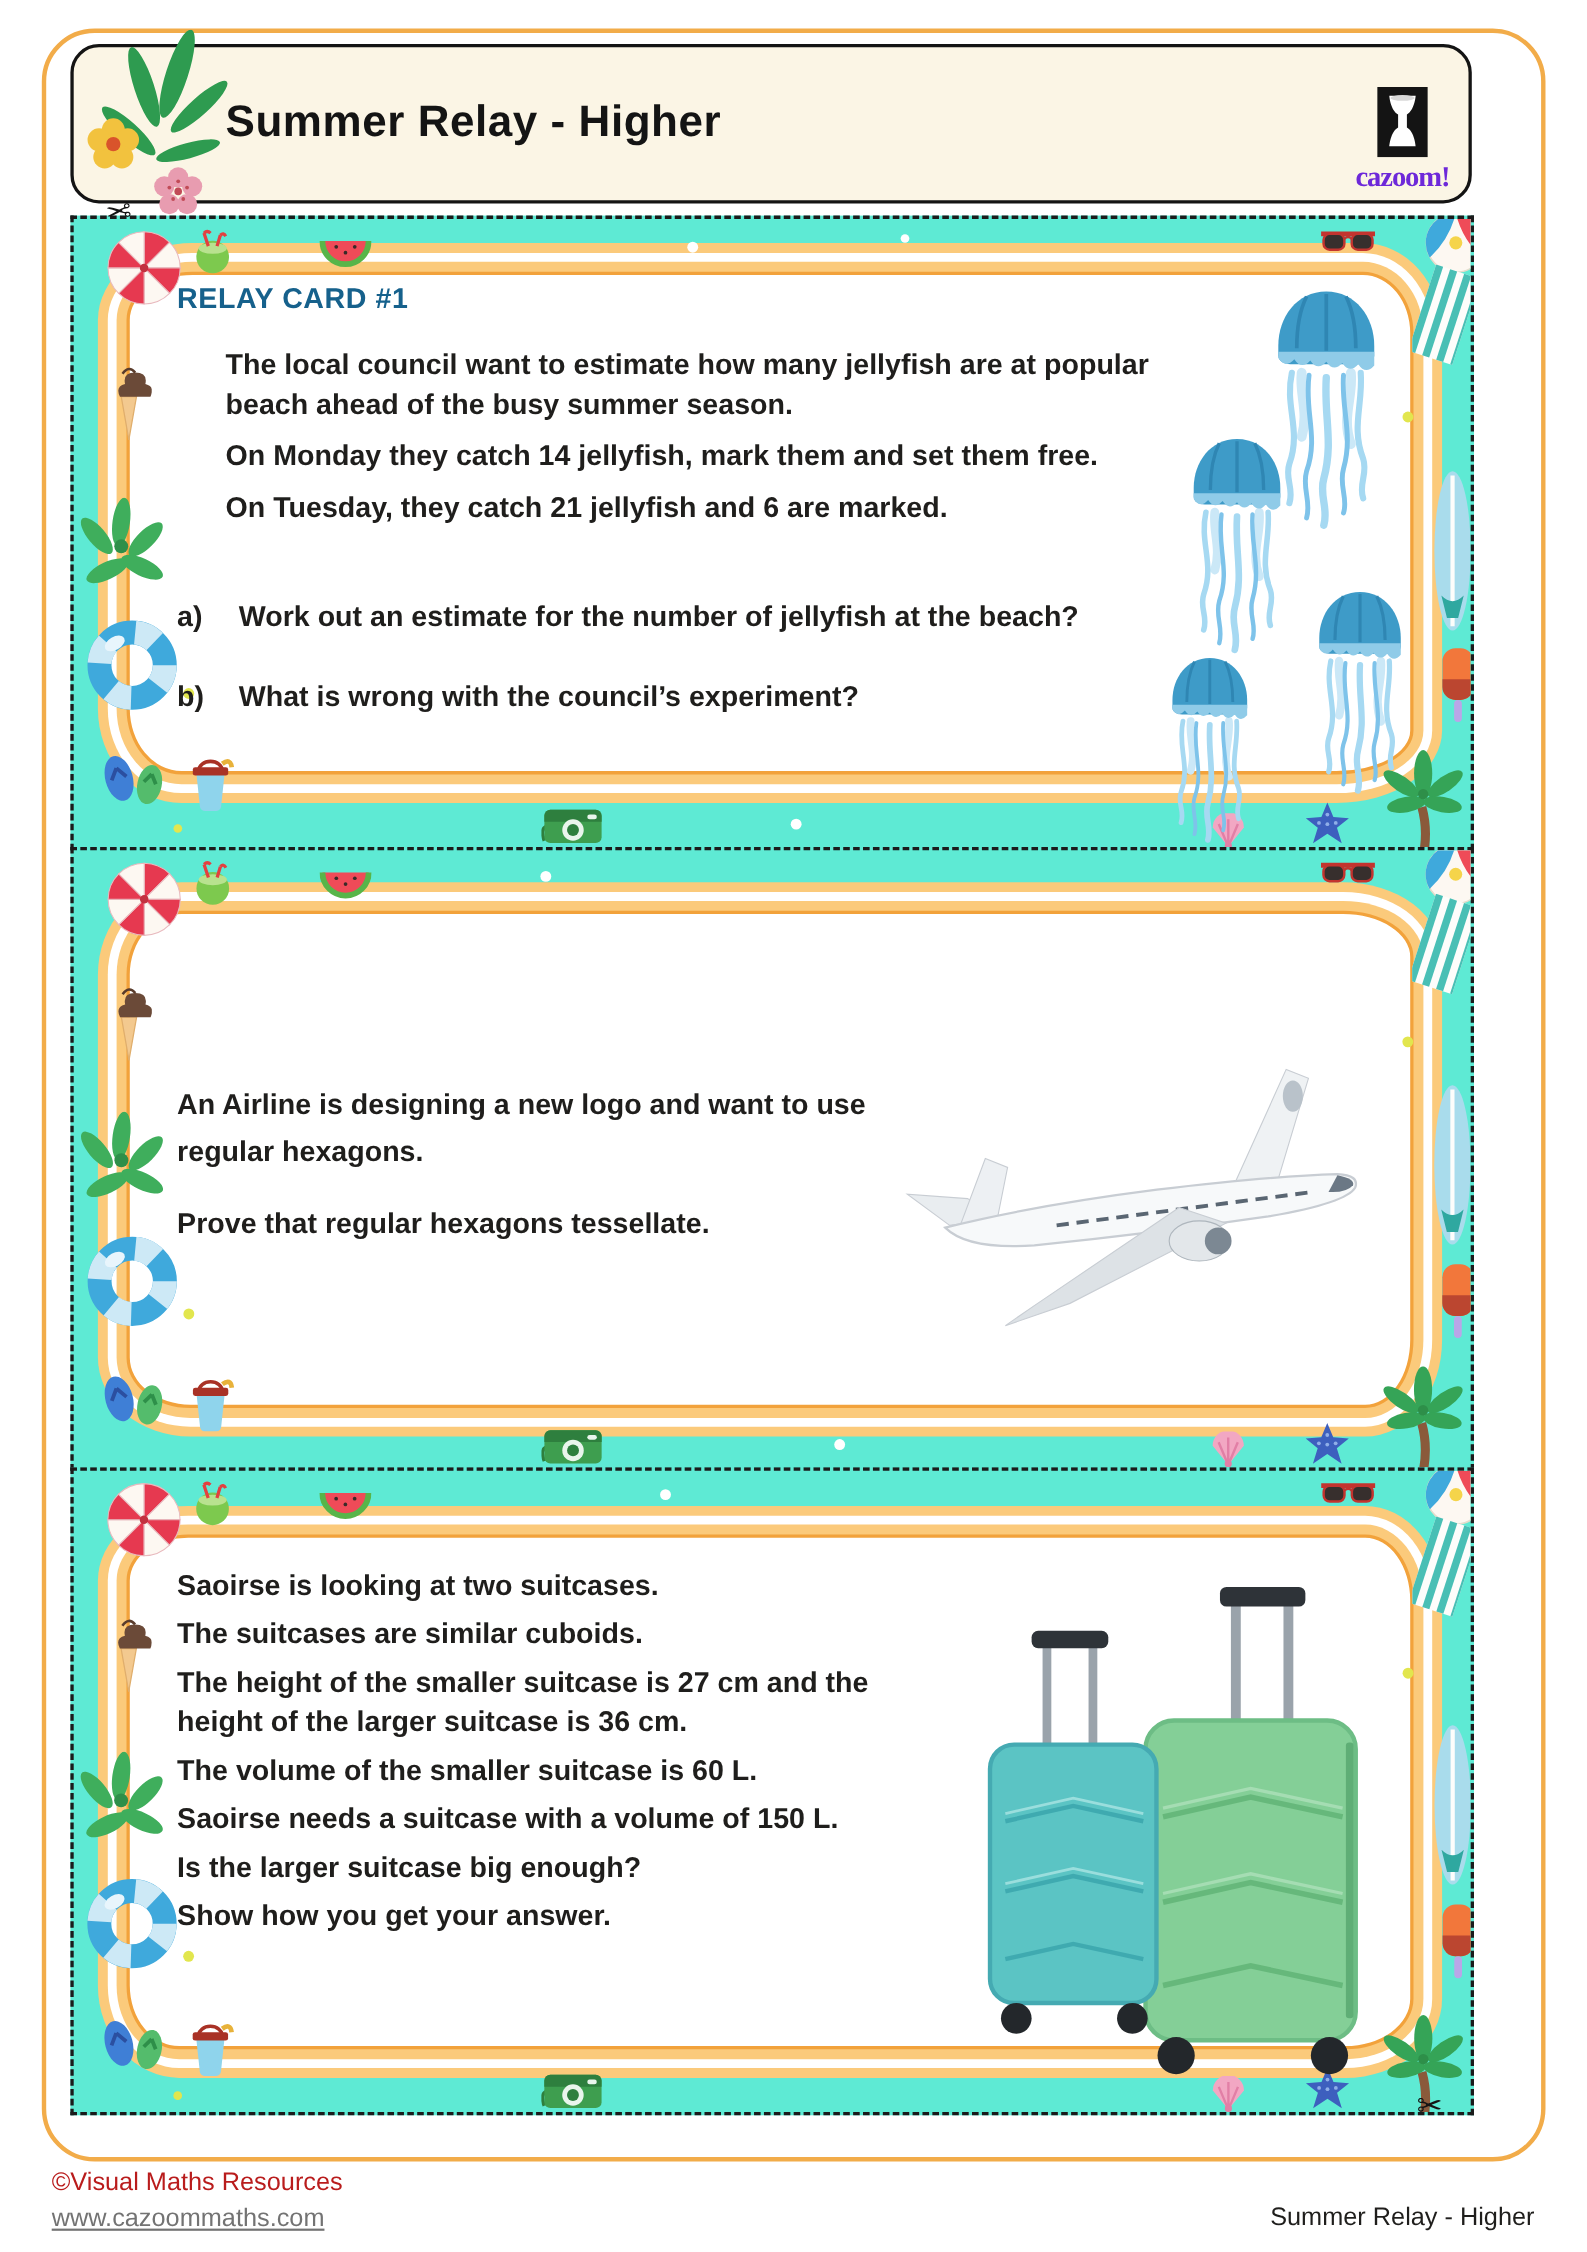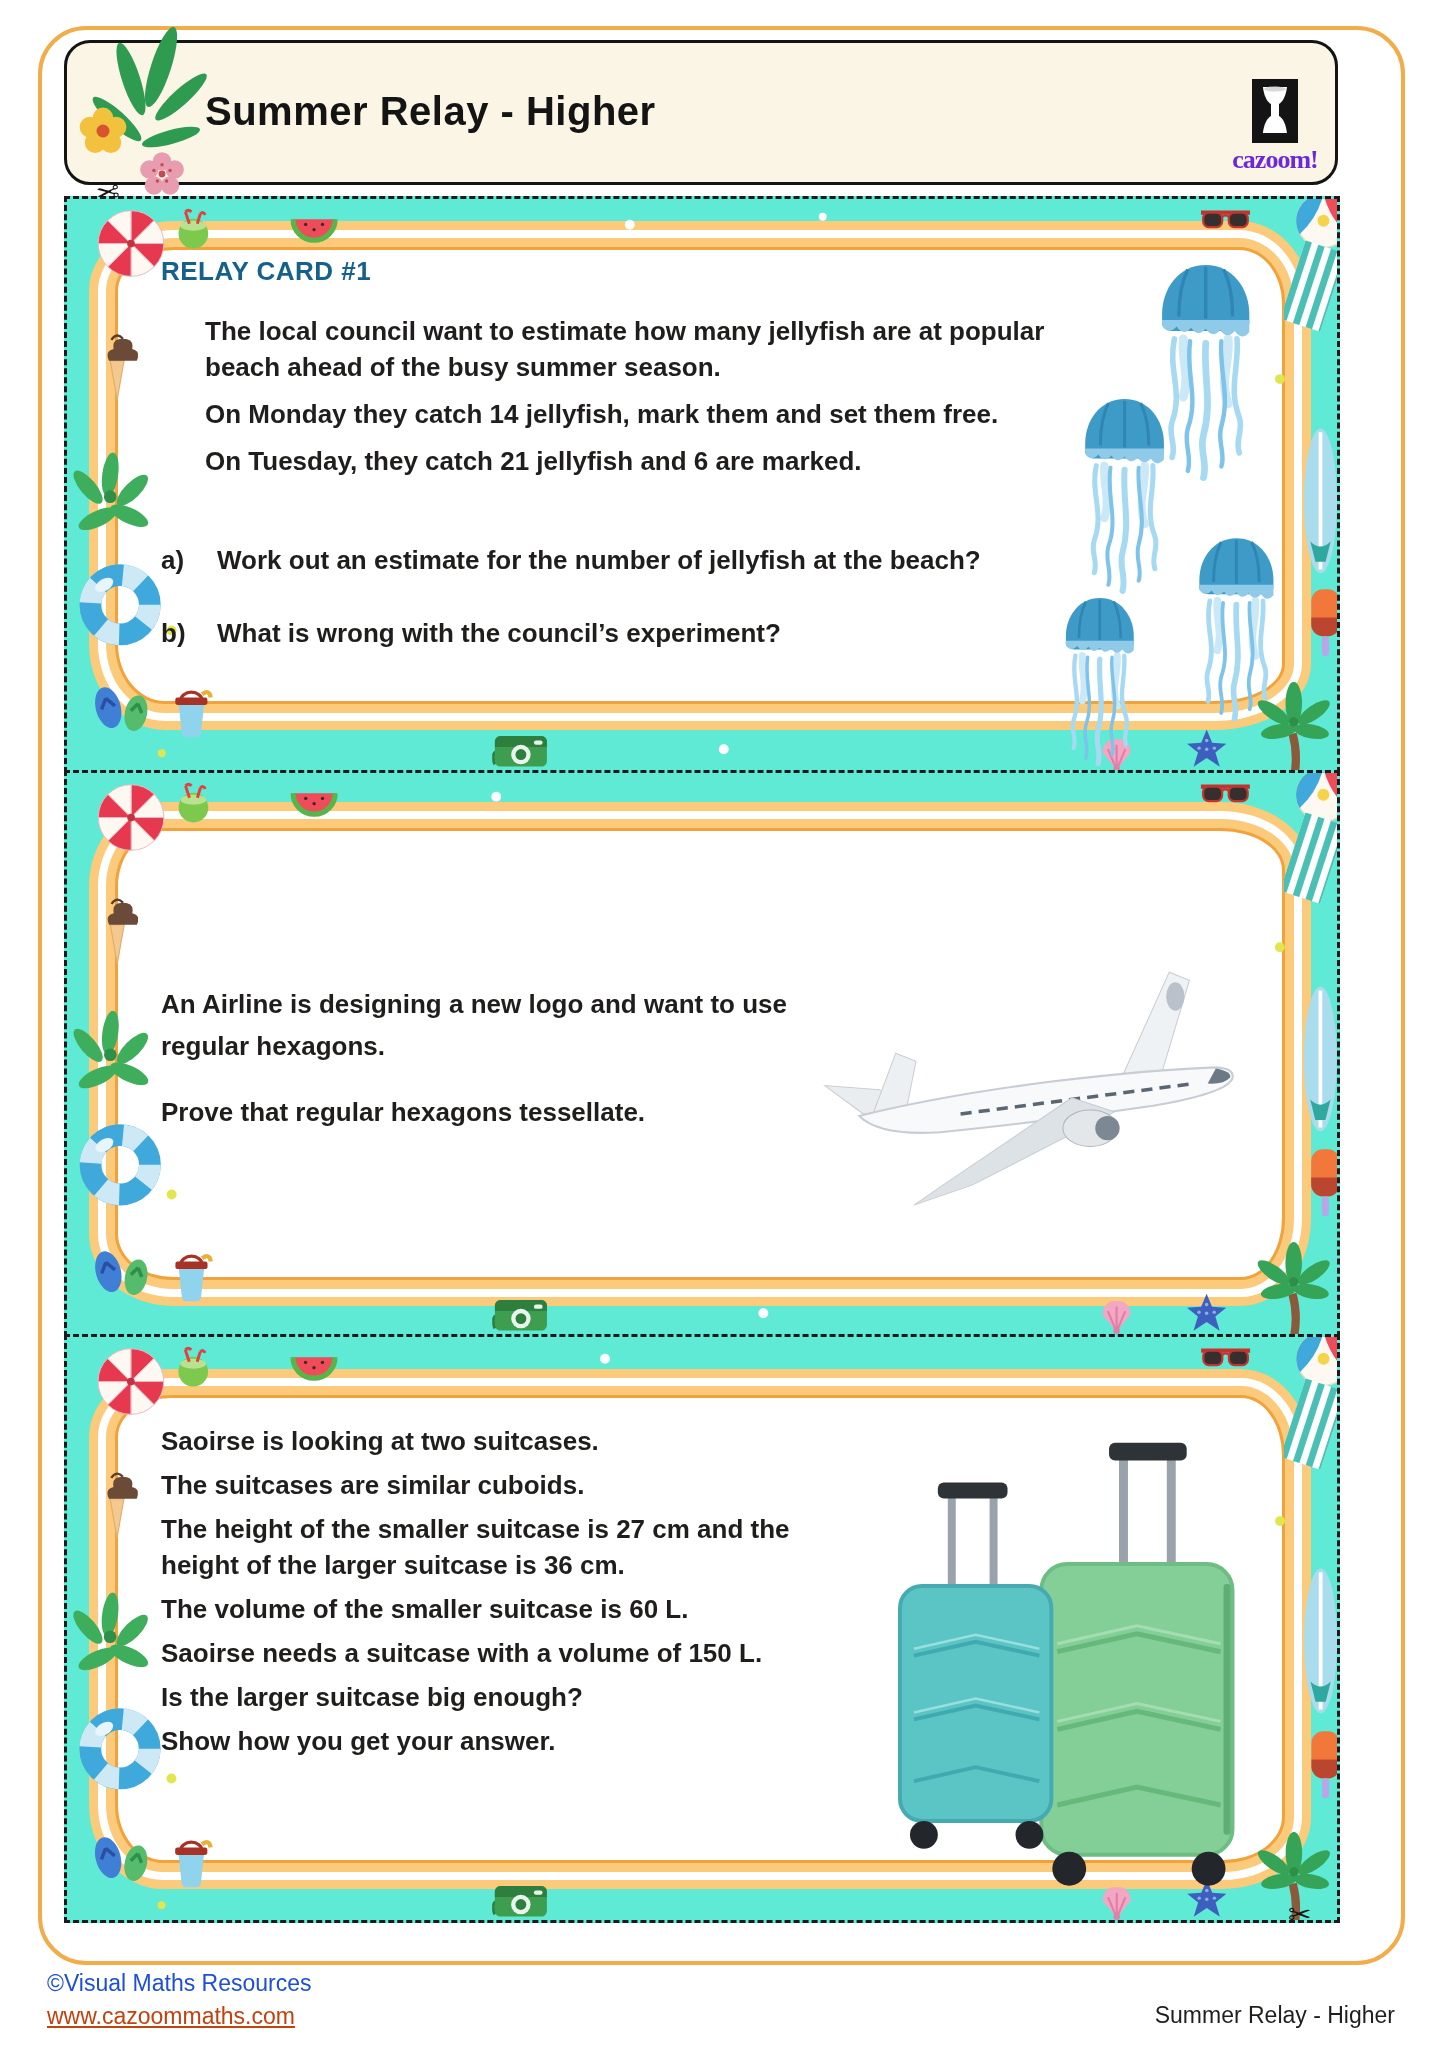--- a/index.html
+++ b/index.html
@@ -53,22 +53,22 @@
   .qletter { width:56px; font-size:26px; font-weight:700; }
   .qtext { font-size:26px; font-weight:700; width:840px; }
   .t2 { left:94px; top:64px; width:660px; }
   .t2 .lines { margin-top:146px; }
   .t2 p { font-size:26px; font-weight:700; line-height:42px; margin-bottom:22px;margin-top:24px; }
   .t3 { left:94px; top:66px; width:690px; }
   .t3 .lines { margin-top:20px; }
   .t3 p { font-size:26px; font-weight:700; line-height:36px; margin-bottom:8px; }
   
   .footer-left { position:absolute; left:47px; top:1970px; z-index:5; }
-  .footer-copy { font-size:23px; color:#1d4ed8; }
-  .footer-link { font-size:23px; color:#c2410c; text-decoration:underline; display:inline-block; margin-top:6px; cursor:pointer; }
+  .footer-copy { font-size:23px; color:#b91c1c; }
+  .footer-link { font-size:23px; color:#737373; text-decoration:underline; display:inline-block; margin-top:6px; cursor:pointer; }
   .footer-right { position:absolute; right:48px; top:2002px; font-size:23px; color:#1F1E1C; z-index:5; }
   .scissors { position:absolute; z-index:6; font-size:28px; color:#141414;
     font-family:"DejaVu Sans", sans-serif; }
   .sc-top { left:96px; top:176px; transform:scaleX(-1) rotate(6deg); }
   .sc-bottom { left:1288px; top:1898px; }
 </style>
 </head>
 <body>
 
 <div class="page">

